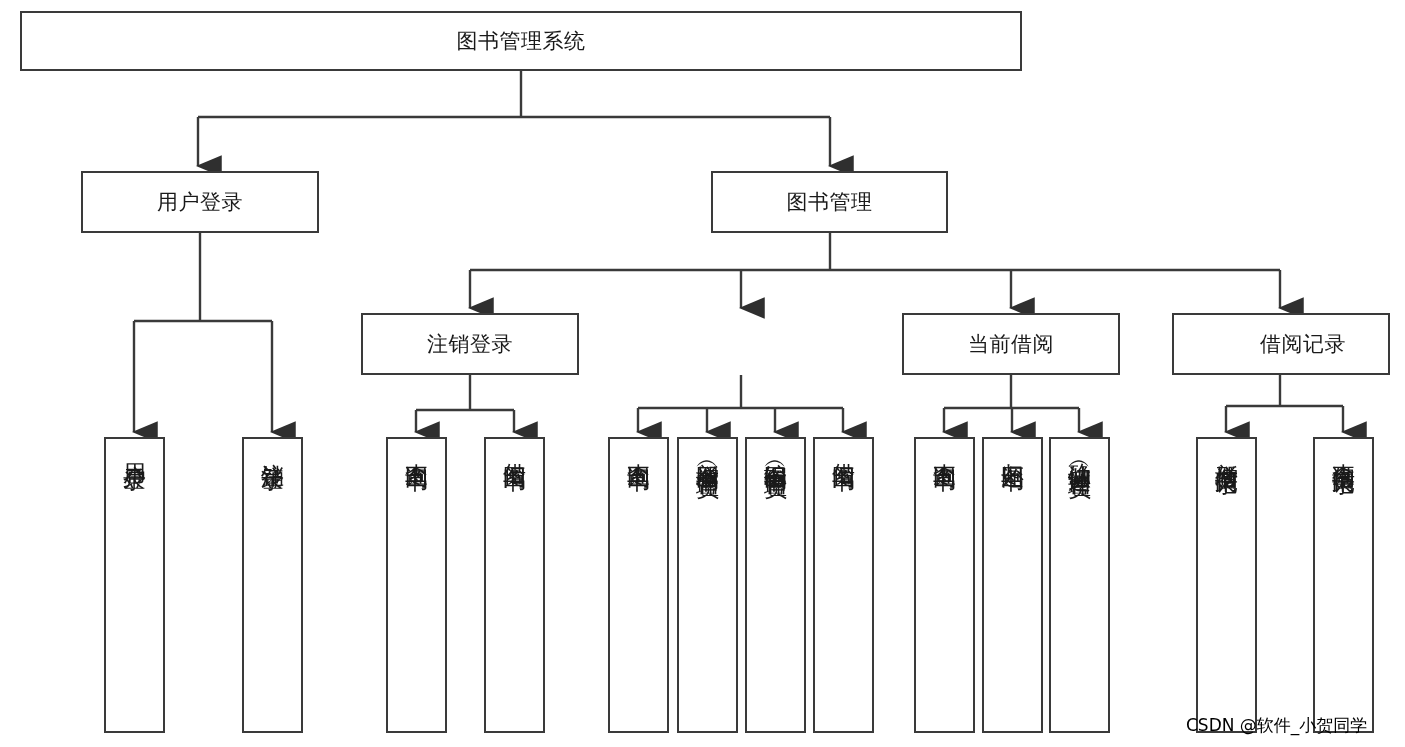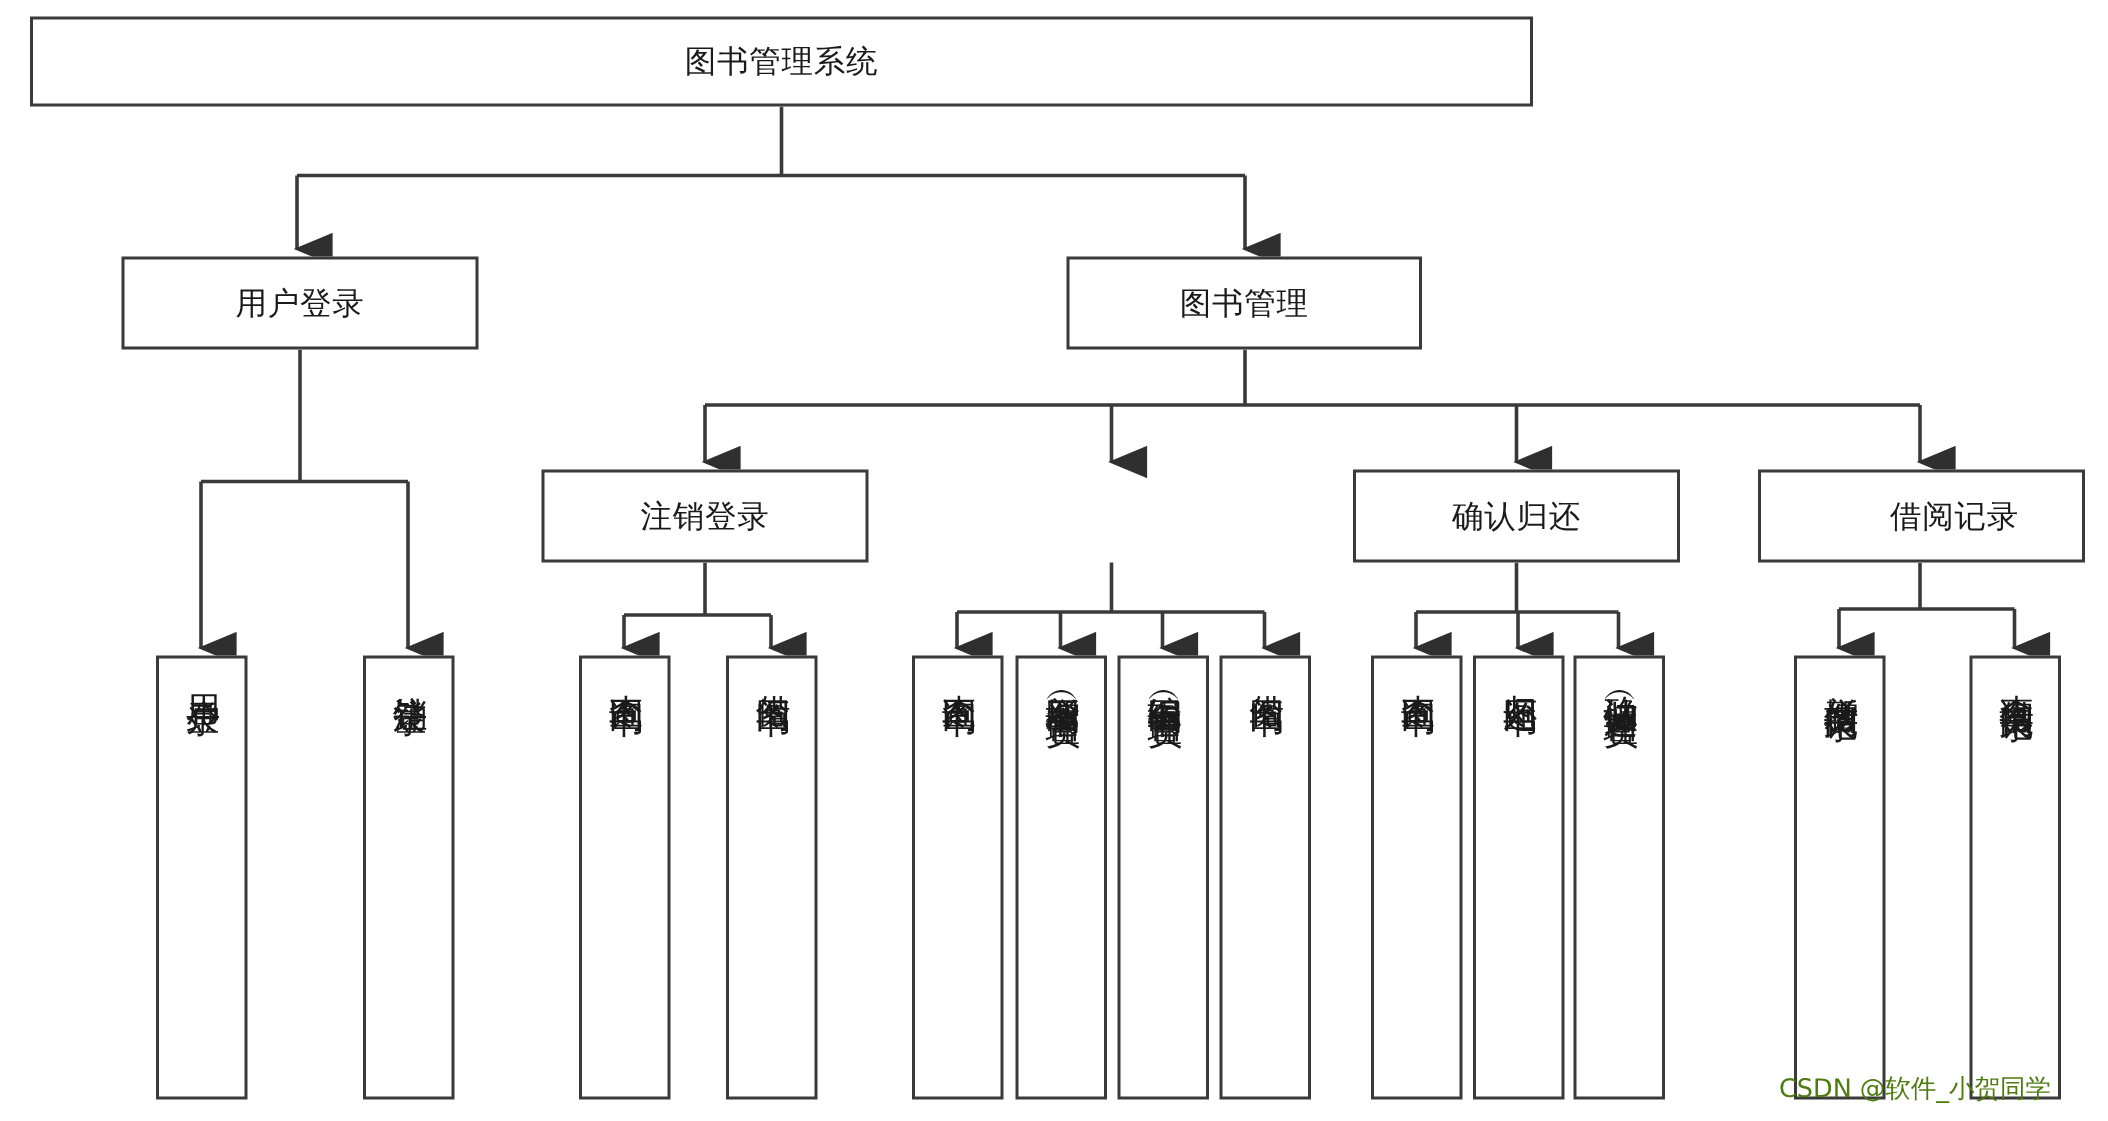--- a/index.html
+++ b/index.html
@@ -55,21 +55,21 @@
     text-orientation: upright;
     font-size: 23px;
     letter-spacing: 2px;
     line-height: 1;
   }
   #watermark {
     position: absolute;
     left: 1186px;
     top: 714px;
     font-size: 17px;
-    color: #4d7c0f;
+    color: #000000;
     z-index: 5;
     white-space: pre;
     font-family: "DejaVu Sans", "Liberation Sans", sans-serif;
   }
 </style>
 </head>
 <body>
 
 <div id="diagram-root">
 
@@ -133,21 +133,21 @@
     <span class="node-label">用户登录</span>
   </div>
   <div class="node horiz" style="left:711px; top:171px; width:237px; height:62px;">
     <span class="node-label">图书管理</span>
   </div>
 
   <div class="node horiz" style="left:361px; top:313px; width:218px; height:62px;">
     <span class="node-label">注销登录</span>
   </div>
   <div class="node horiz" style="left:902px; top:313px; width:218px; height:62px;">
-    <span class="node-label">确认归还</span>
+    <span class="node-label">当前借阅</span>
   </div>
   <div class="node horiz" style="left:1172px; top:313px; width:218px; height:62px;padding-left:44px;">
     <span class="node-label">借阅记录</span>
   </div>
 
   <div class="node vert" style="left:104px; top:437px; width:61px; height:296px;">
     <span class="node-label">用户登录</span>
   </div>
   <div class="node vert" style="left:242px; top:437px; width:61px; height:296px;">
     <span class="node-label">注销登录</span>

